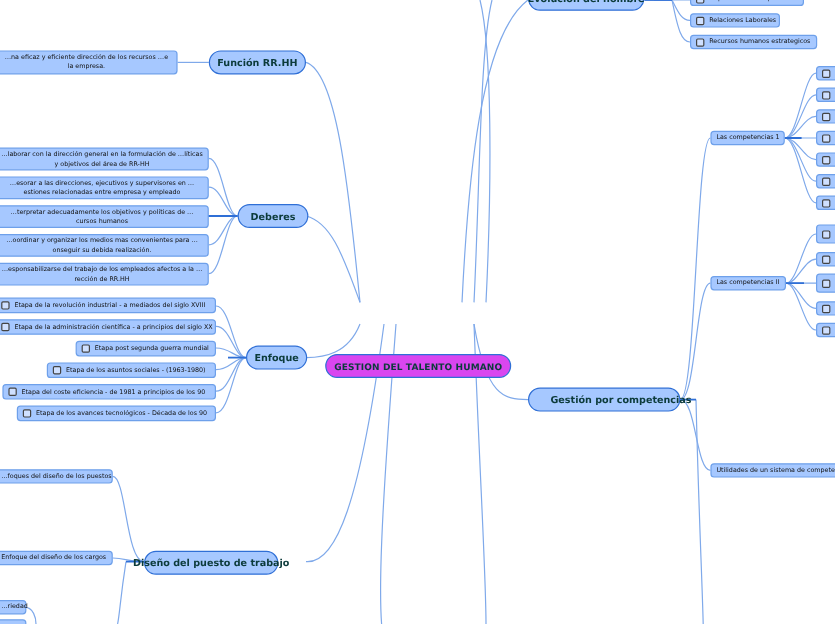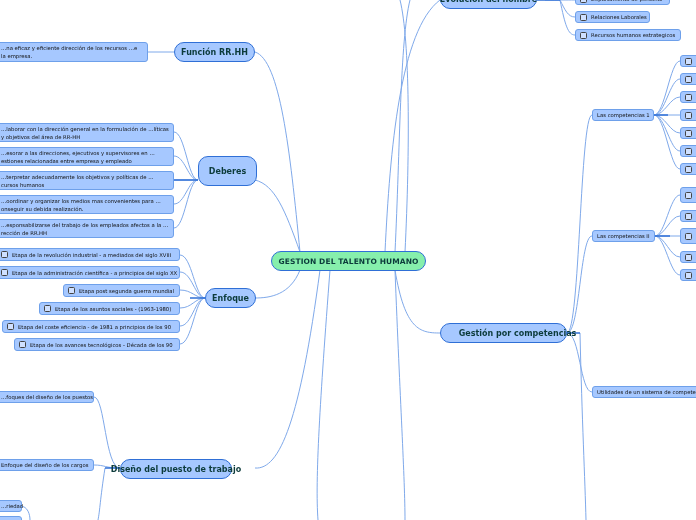--- a/index.html
+++ b/index.html
@@ -1,20 +1,20 @@
 <!DOCTYPE html>
 <html><head>
 <meta charset="utf-8">
 <style>
   html,body{margin:0;padding:0;}
   body{width:696px;height:520px;position:relative;overflow:hidden;background:#ffffff;font-family:"DejaVu Sans","Liberation Sans",sans-serif;}
   svg.links{position:absolute;left:0;top:0;width:696px;height:520px;}
-  .node{position:absolute;box-sizing:border-box;color:#0c3b3b;}
+  .node{position:absolute;box-sizing:border-box;color:#0c3b3b;text-align:center;}
   .main{background:#a6c8ff;border:1.5px solid #2f6fd6;border-radius:10px;font-weight:bold;font-size:8px;display:flex;align-items:center;justify-content:center;white-space:nowrap;}
-  .root{background:#86efac;border:1.5px solid #2f6fd6;border-radius:10px;font-weight:bold;font-size:7.5px;display:flex;align-items:center;justify-content:center;white-space:nowrap;letter-spacing:.1px;}
+  .root{background:#d946ef;border:1.5px solid #2f6fd6;border-radius:10px;font-weight:bold;font-size:7.5px;display:flex;align-items:center;justify-content:center;white-space:nowrap;letter-spacing:.1px;margin-top:44px;}
   .leaf{background:#a6c8ff;border:1px solid #6ea0ea;border-radius:3px;font-size:5.3px;line-height:8px;padding:1px 4px;color:#111;display:flex;align-items:center;white-space:nowrap;}
   .leaf.multi{white-space:normal;align-items:center;}
   .cb{display:inline-block;width:5px;height:5px;border:1px solid #444;border-radius:1.5px;background:#cfe0ff;margin-right:4px;flex:0 0 auto;}
 </style>
 </head>
 <body>
 
 <svg class="links" viewBox="0 0 696 520">
   <g fill="none" stroke="#7fa9ea" stroke-width="1">
 
@@ -87,21 +87,21 @@
   <span>GESTION DEL TALENTO HUMANO</span>
 </div>
 
 <div class="node main" style="left:174px;top:42px;width:81px;height:20px;">
   <span>Función RR.HH</span>
 </div>
 <div class="node leaf multi" style="left:-4px;top:42px;width:152px;height:20px;">
   <span>…na eficaz y eficiente dirección de los recursos …e la empresa.</span>
 </div>
 
-<div class="node main" style="left:198px;top:156px;width:59px;height:30px;">
+<div class="node main" style="left:198px;top:170px;width:59px;height:20px;">
   <span>Deberes</span>
 </div>
 <div class="node leaf multi" style="left:-4px;top:123px;width:178px;height:19px;">
   <span>…laborar con la dirección general en la formulación de …líticas y objetivos del área de RR-HH</span>
 </div>
 <div class="node leaf multi" style="left:-4px;top:147px;width:178px;height:19px;">
   <span>…esorar a las direcciones, ejecutivos y supervisores en …estiones relacionadas entre empresa y empleado</span>
 </div>
 <div class="node leaf multi" style="left:-4px;top:171px;width:178px;height:19px;">
   <span>…terpretar adecuadamente los objetivos y políticas de …cursos humanos</span>

